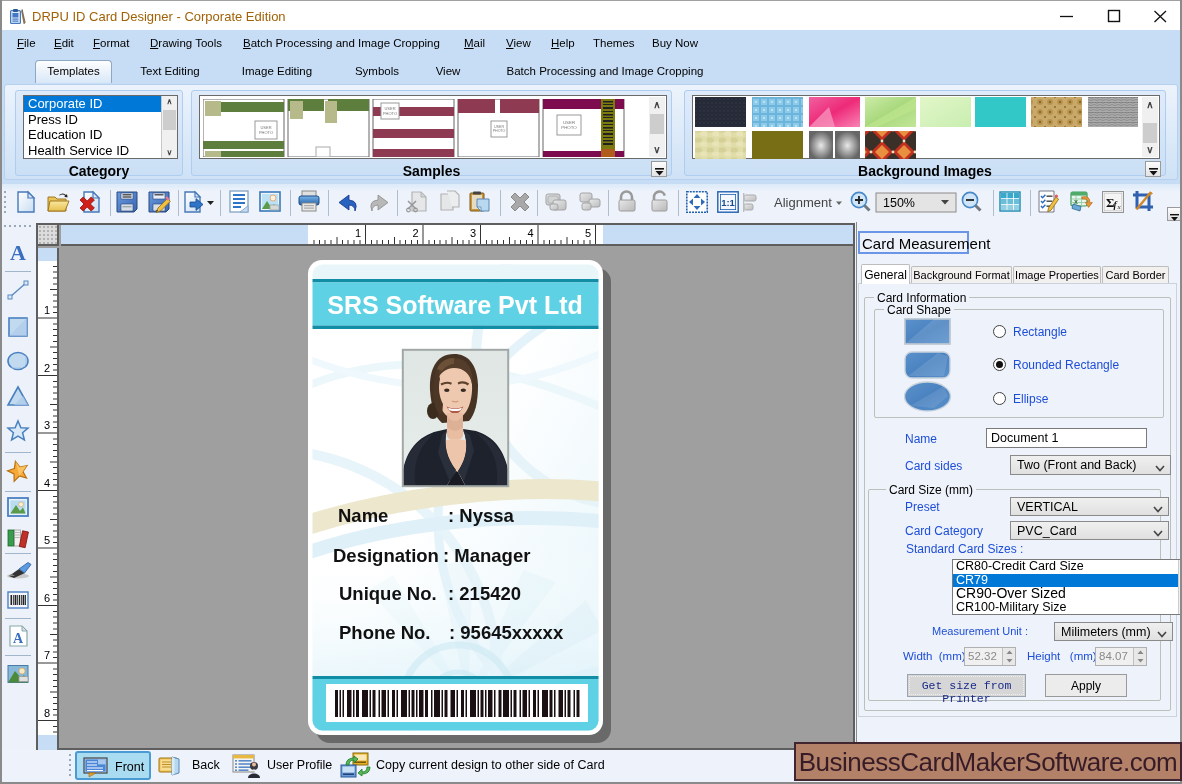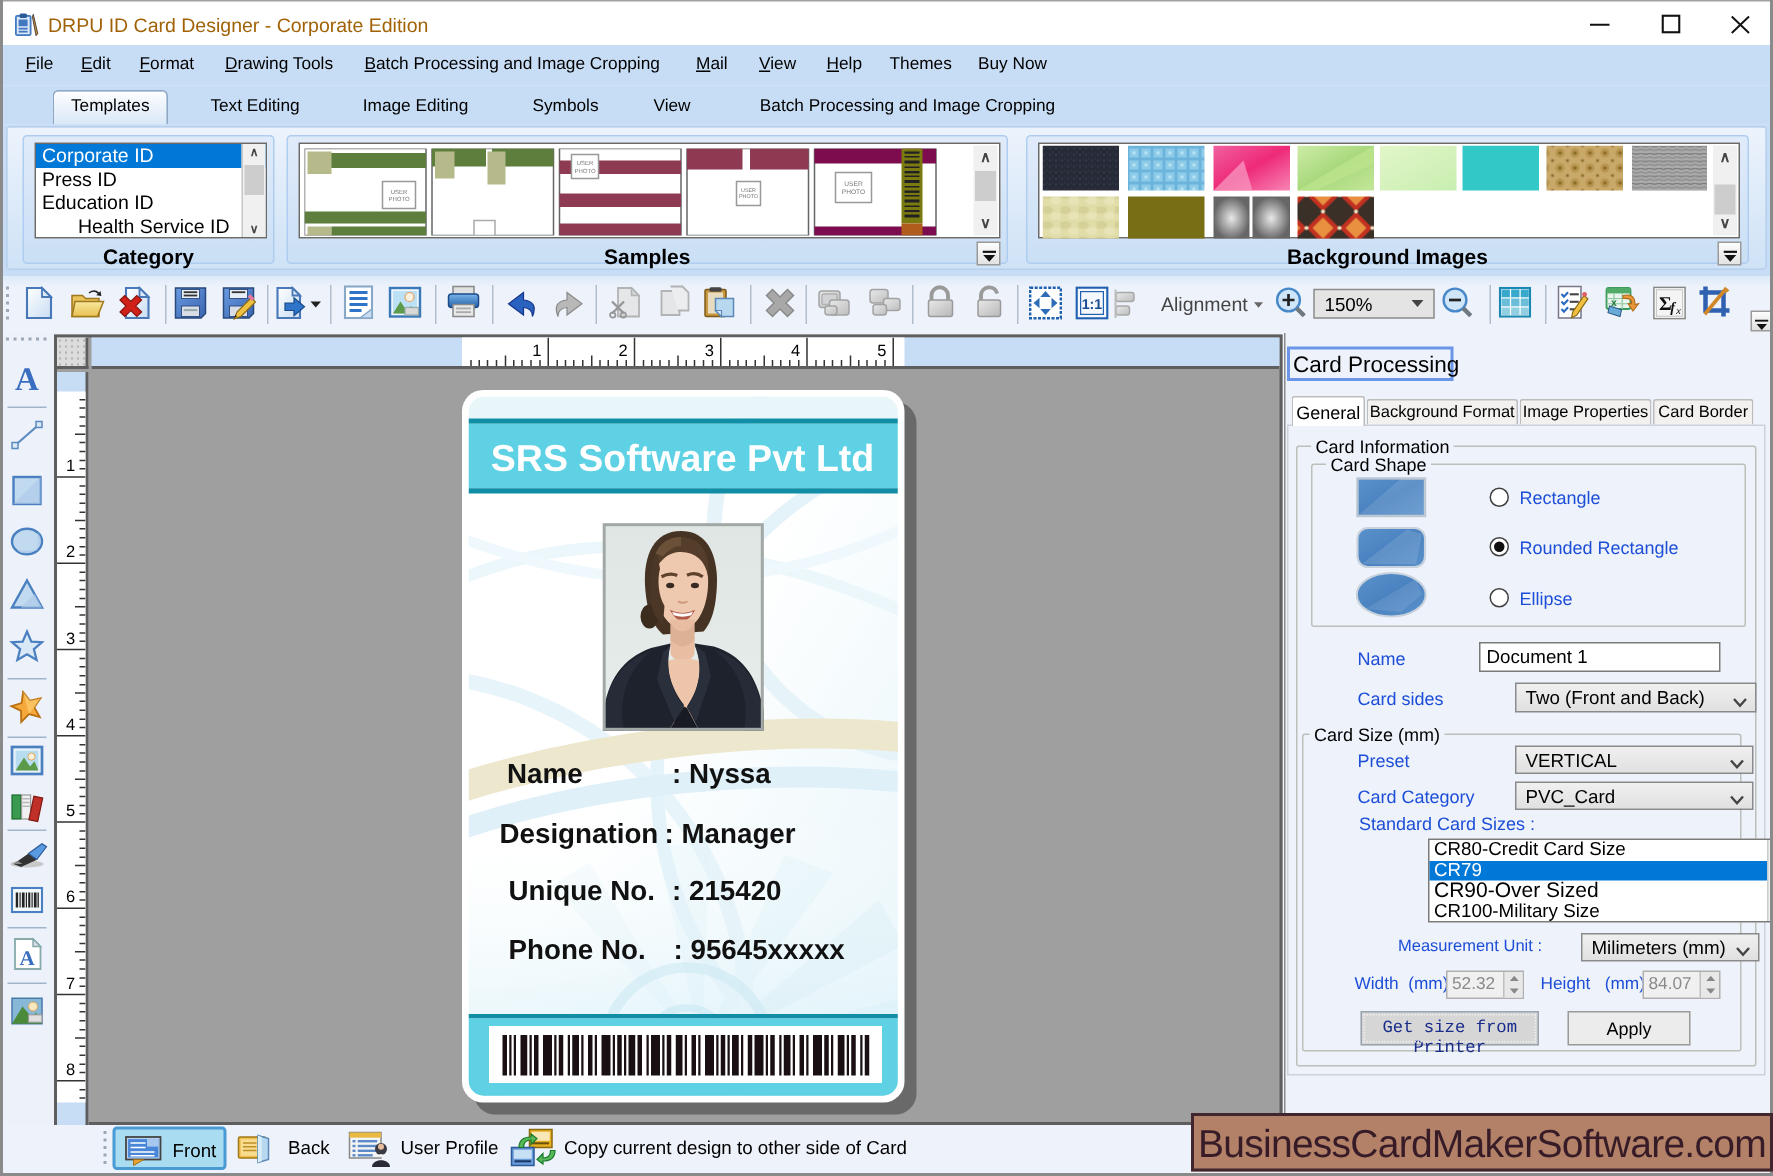--- a/index.html
+++ b/index.html
@@ -105,21 +105,21 @@
   <span class="rtab" style="left:502px; width:206px; padding-top:4px;">Batch Processing and Image Cropping</span>
 </div>
 <div id="panelrow">
   <div class="inner"></div>
 
   <div class="panelbox" style="left:15px; width:168px;">
     <div class="whitebox" style="left:7px; top:4px; width:155px; height:64px; font-size:13px;">
       <div style="height:15.5px; line-height:15.5px; padding-left:4px; background:#0078d7; color:#fff;">Corporate ID</div>
       <div style="height:15.5px; line-height:15.5px; padding-left:4px;">Press ID</div>
       <div style="height:15.5px; line-height:15.5px; padding-left:4px;">Education ID</div>
-      <div style="height:15.5px; line-height:15.5px; padding-left:4px;text-align:center;">Health Service ID</div>
+      <div style="height:15.5px; line-height:15.5px; padding-left:4px;">Health Service ID</div>
       <div class="sscroll" style="right:0; top:0; bottom:0; width:16px; border-left:1px solid #c8c8c8;">
         <div class="sar" style="top:1px; font-size:8px;">∧</div>
         <div class="sthumb" style="top:14px; height:20px;"></div>
         <div class="sar" style="bottom:1px; font-size:8px;">∨</div>
       </div>
     </div>
     <div class="panellabel">Category</div>
   </div>
 
   <div class="panelbox" style="left:191px; width:481px;">
@@ -1004,21 +1004,21 @@
             <rect x="232.5" y="0" width="3" height="27"></rect>
             <rect x="238.5" y="0" width="1.5" height="27"></rect>
             <rect x="241.5" y="0" width="3" height="27"></rect>
           </g>
     </svg>
   </div>
 </div>
 <div id="rightpanel"></div>
 
 <div class="abs" style="left:858px; top:231px; width:111px; height:23px; border:2px solid #6b96e8; background:#eef2fa; z-index:5;">
-      <div style="font-size:15px; margin:2px 0 0 2px; color:#000; white-space:nowrap;">Card Processing</div>
+      <div style="font-size:15px; margin:2px 0 0 2px; color:#000; white-space:nowrap;">Card Measurement</div>
     </div>
 
 <span class="ptab active" style="left:861px; top:264px; width:49px; height:20px; padding-top:3px; font-size:12px;">General</span>
 <span class="ptab" style="left:911px; top:266px; width:101px; height:18px; padding-top:2px;">Background Format</span>
 <span class="ptab" style="left:1013px; top:266px; width:88px; height:18px; padding-top:2px;">Image Properties</span>
 <span class="ptab" style="left:1102px; top:266px; width:67px; height:18px; padding-top:2px;">Card Border</span>
 <div class="abs" style="left:858px; top:283px; width:319px; height:434px; border:1px solid #cdd2da; background:#eef2fa;"></div>
 
 <div class="grpbox" style="left:864px; top:297px; width:307px; height:414px;">
       <span class="grplabel" style="left:9px;">Card Information</span>
@@ -1051,21 +1051,21 @@
     <span class="rlabel" style="left:1013px; top:392px;">Ellipse</span>
 
 <span class="rlabel" style="left:905px; top:432px;">Name</span>
 <div class="tbox" style="left:986px; top:428px; width:161px; height:20px;">Document 1</div>
 <span class="rlabel" style="left:905px; top:459px;">Card sides</span>
 <div class="combo" style="left:986px; top:455px; width:161px; height:20px;">Two (Front and Back)<span class="carr"><svg width="10" height="7" viewBox="0 0 10 7">
           <path d="M1 1 L5 5.5 L9 1" stroke="#444" stroke-width="1.6" fill="none"></path>
         </svg></span></div>
 
 <div class="grpbox" style="left:868px; top:489px; width:293px; height:212px;">
-      <span class="grplabel" style="left:4px;text-align:center;">Card Size (mm)</span>
+      <span class="grplabel" style="left:17px;text-align:center;">Card Size (mm)</span>
     </div>
 <span class="rlabel" style="left:905px; top:500px;">Preset</span>
 <div class="combo" style="left:986px; top:497px; width:159px; height:19px;">VERTICAL<span class="carr" style="top:4px;"><svg width="10" height="7" viewBox="0 0 10 7">
           <path d="M1 1 L5 5.5 L9 1" stroke="#444" stroke-width="1.6" fill="none"></path>
         </svg></span></div>
 <span class="rlabel" style="left:905px; top:524px;">Card Category</span>
 <div class="combo" style="left:986px; top:521px; width:159px; height:19px;">PVC_Card<span class="carr" style="top:4px;"><svg width="10" height="7" viewBox="0 0 10 7">
           <path d="M1 1 L5 5.5 L9 1" stroke="#444" stroke-width="1.6" fill="none"></path>
         </svg></span></div>
 <span class="rlabel" style="left:906px; top:542px; font-size:12px;">Standard Card Sizes :</span>

